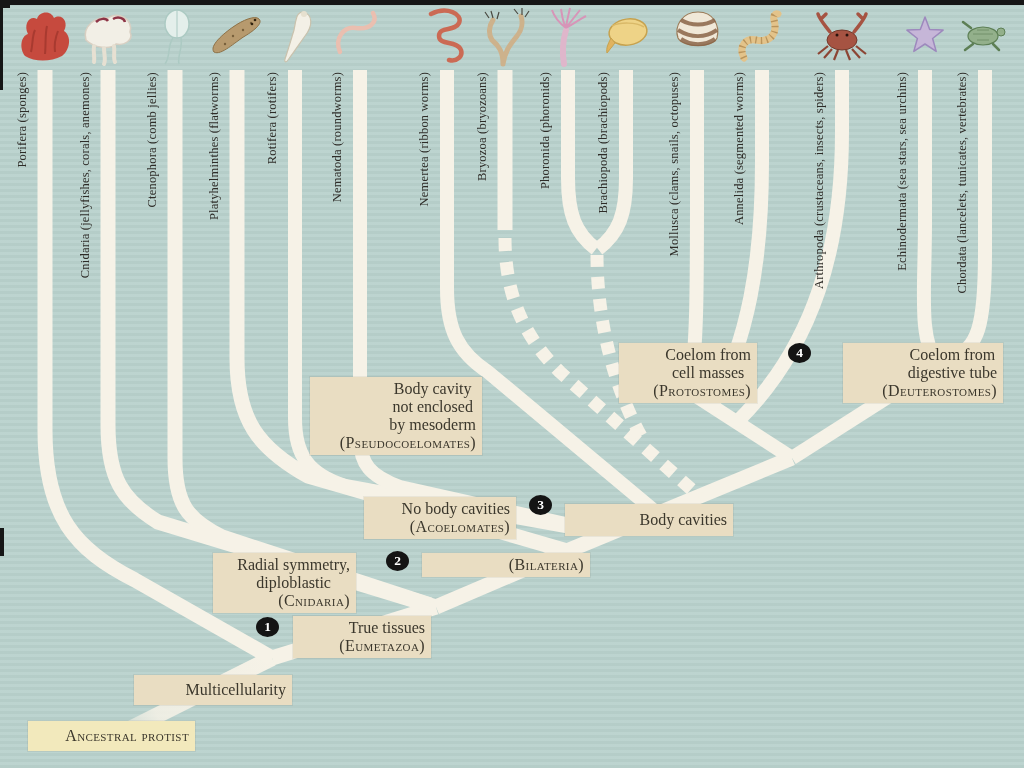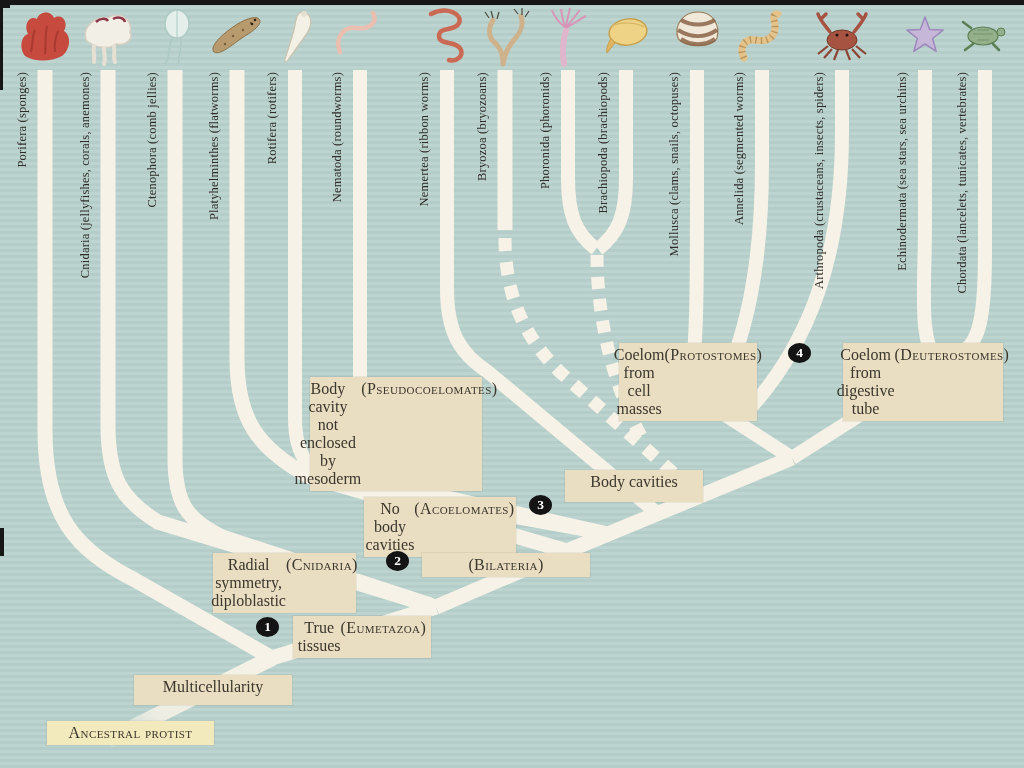--- a/index.html
+++ b/index.html
@@ -11,21 +11,21 @@
   }
   svg.tree{position:absolute;left:0;top:0;}
   .taxon{
     position:absolute;top:72px;
     writing-mode:vertical-rl;transform:rotate(180deg);
     font-size:12.5px;color:#2e2c28;white-space:nowrap;letter-spacing:.2px;
   }
   .icon{position:absolute;top:6px;width:56px;height:64px;}
   .box{
     position:absolute;background:#e9ddc2;color:#3b372c;
-    display:flex;flex-direction:row;align-items:flex-start;justify-content:center;
+    display:flex;flex-direction:column;align-items:flex-end;justify-content:center;
     text-align:center;font-size:16px;line-height:1.13;padding:3px 6px;box-sizing:border-box;
     box-shadow:0 0 0 1px rgba(90,80,50,.08);
   }
   .box-text{white-space:pre-line;}
   .box-caps{font-variant:small-caps;letter-spacing:.4px;}
   .box.ancestral{background:#f2e9bc;}
   .marker{
     position:absolute;width:23px;height:20px;background:#141414;color:#fff;
     border-radius:50%;display:flex;align-items:center;justify-content:center;
     font-size:13.5px;font-weight:bold;
@@ -203,39 +203,39 @@
   </div>
   <div class="box" style="left:843px;top:343px;width:160px">
     <span class="box-text">Coelom from
 digestive tube</span>
     <span class="box-caps">(Deuterostomes)</span>
   </div>
   <div class="box" style="left:364px;top:497px;width:152px">
     <span class="box-text">No body cavities</span>
     <span class="box-caps">(Acoelomates)</span>
   </div>
-  <div class="box" style="left:565px;top:470px;width:138px;height:32px">
+  <div class="box" style="left:565px;top:504px;width:168px;height:32px">
     <span class="box-text">Body cavities</span>
   </div>
   <div class="box" style="left:213px;top:553px;width:143px">
     <span class="box-text">Radial symmetry,
 diploblastic</span>
     <span class="box-caps">(Cnidaria)</span>
   </div>
   <div class="box" style="left:422px;top:553px;width:168px">
     <span class="box-caps">(Bilateria)</span>
   </div>
   <div class="box" style="left:293px;top:616px;width:138px">
     <span class="box-text">True tissues</span>
     <span class="box-caps">(Eumetazoa)</span>
   </div>
   <div class="box" style="left:134px;top:675px;width:158px;height:30px">
     <span class="box-text">Multicellularity</span>
   </div>
-  <div class="box ancestral" style="left:47px;top:721px;width:167px;height:24px">
+  <div class="box ancestral" style="left:28px;top:721px;width:167px;height:30px">
     <span class="box-caps">Ancestral protist</span>
   </div>
 
   <div class="marker" style="left:256px;top:617px">1</div>
   <div class="marker" style="left:386px;top:551px">2</div>
   <div class="marker" style="left:529px;top:495px">3</div>
   <div class="marker" style="left:788px;top:343px">4</div>
 
   <div class="artifact" style="left:0;top:0;width:1024px;height:5px"></div>
   <div class="artifact" style="left:0;top:0;width:10px;height:8px"></div>

